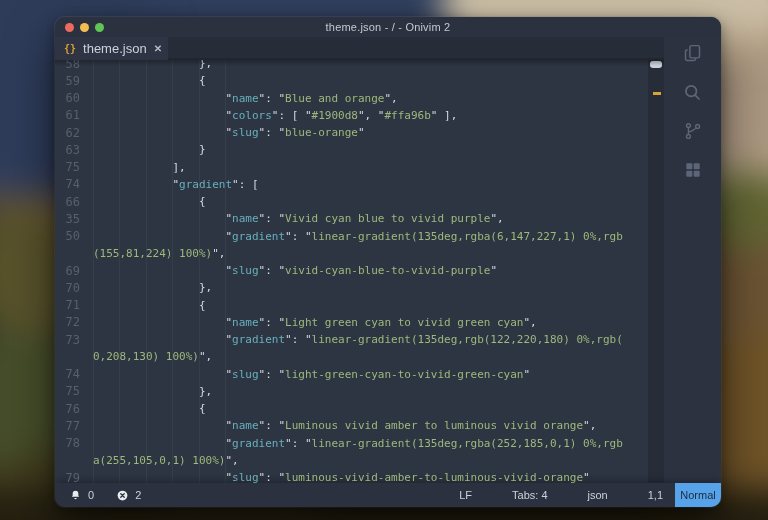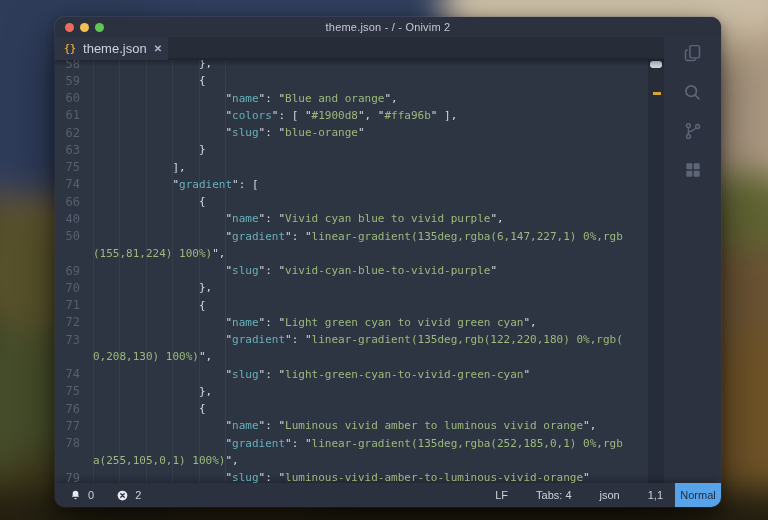--- a/index.html
+++ b/index.html
@@ -66,21 +66,21 @@
   .tok-s{color:var(--tok-s,#9db97c);}
 
   .scrollbar{position:absolute;right:0;top:0;bottom:0;width:16px;background:#262c38;}
   .sb-thumb{position:absolute;left:2px;top:1px;width:12px;height:7px;border-radius:3px;background:#ccd1d8;}
   .sb-marker{position:absolute;left:5px;top:32px;width:8px;height:3px;background:var(--accent-y,#d9a335);}
 
   .statusbar{position:absolute;left:0;right:0;bottom:0;height:24px;background:#2b313f;
     display:flex;align-items:center;box-shadow:0 -4px 7px -2px rgba(0,0,0,.3);}
   .sb-left{display:flex;align-items:center;gap:22px;padding-left:14px;}
   .sb-cell{display:flex;align-items:center;gap:6px;color:#ccd2db;font-size:11px;}
-  .sb-right{margin-left:auto;display:flex;align-items:center;gap:28px;padding-right:58px;height:100%;}
+  .sb-right{margin-left:auto;display:flex;align-items:center;gap:40px;padding-right:58px;height:100%;}
   .sb-item{color:#ccd2db;font-size:11px;}
   .mode-badge{position:absolute;right:0;top:0;bottom:0;width:46px;background:var(--accent,#57a3ea);
     color:#1d2a3e;display:flex;align-items:center;justify-content:center;font-size:11px;}
 </style>
 </head>
 <body>
 
 <div class="desktop">
   <div class="wp-base"></div>
   <div class="wp-blobs">
@@ -189,21 +189,21 @@
             </div>
             <div class="code-row">
               <div class="gutter-num">74</div>
               <pre class="code-text"><span class="tok-p">            "</span><span class="tok-k">gradient</span><span class="tok-p">": [</span></pre>
             </div>
             <div class="code-row">
               <div class="gutter-num">66</div>
               <pre class="code-text"><span class="tok-p">                {</span></pre>
             </div>
             <div class="code-row">
-              <div class="gutter-num">40</div>
+              <div class="gutter-num">35</div>
               <pre class="code-text"><span class="tok-p">                    "</span><span class="tok-k">name</span><span class="tok-p">": "</span><span class="tok-s">Vivid cyan blue to vivid purple</span><span class="tok-p">",</span></pre>
             </div>
             <div class="code-row">
               <div class="gutter-num">50</div>
               <pre class="code-text"><span class="tok-p">                    "</span><span class="tok-k">gradient</span><span class="tok-p">": "</span><span class="tok-s">linear-gradient(135deg,rgba(6,147,227,1) 0%,rgb</span></pre>
             </div>
             <div class="code-row">
               <div class="gutter-num"></div>
               <pre class="code-text"><span class="tok-s">(155,81,224) 100%)</span><span class="tok-p">",</span></pre>
             </div>

